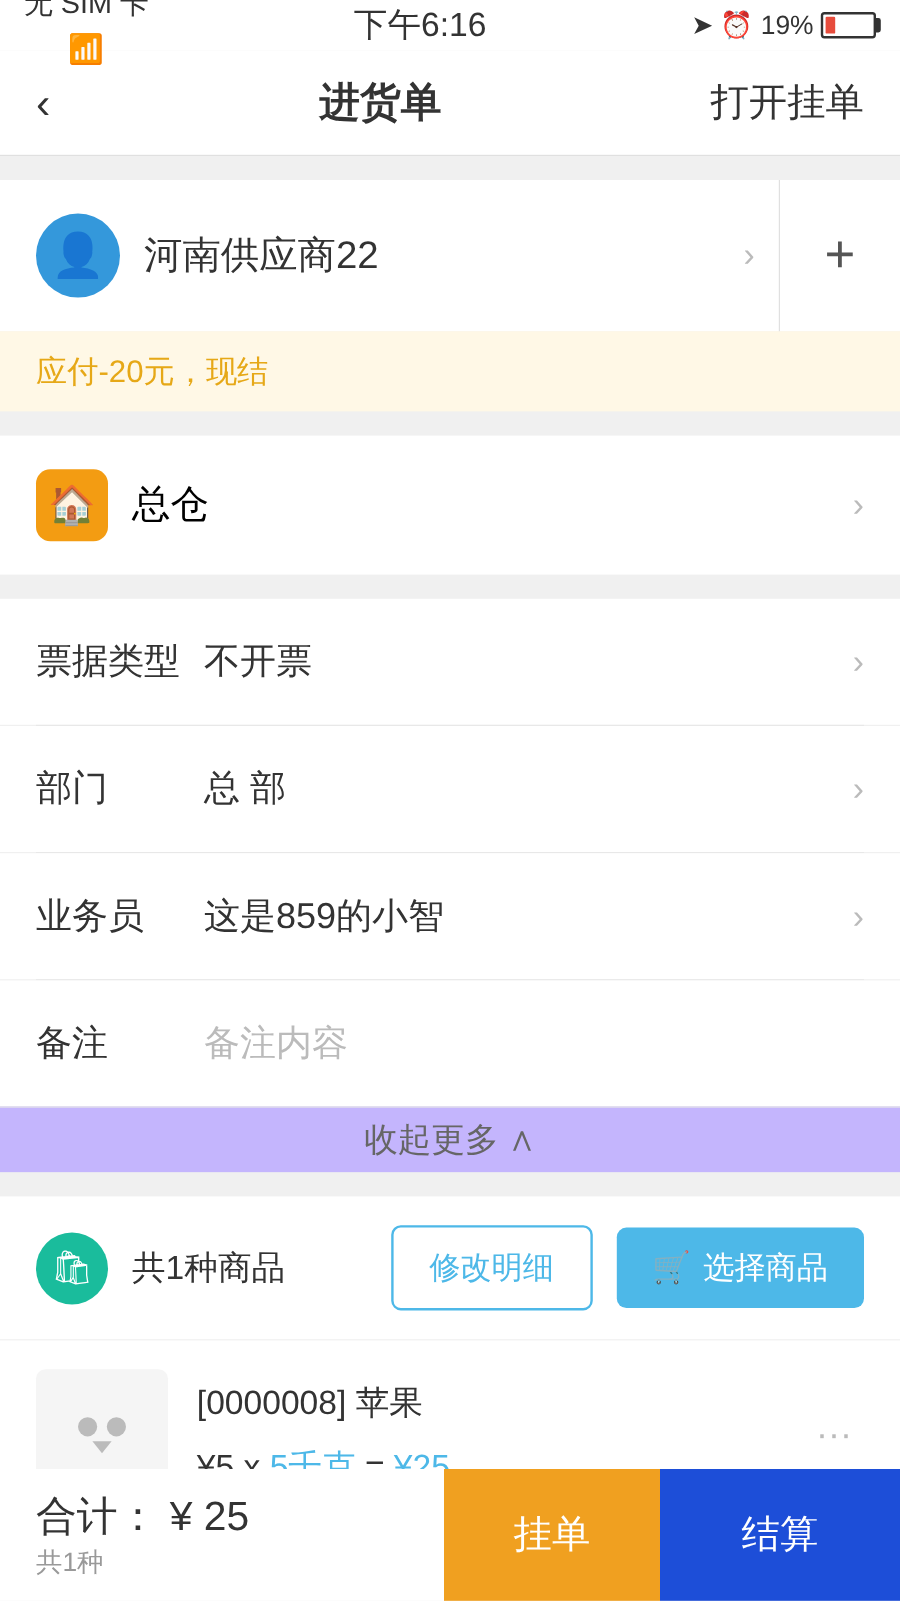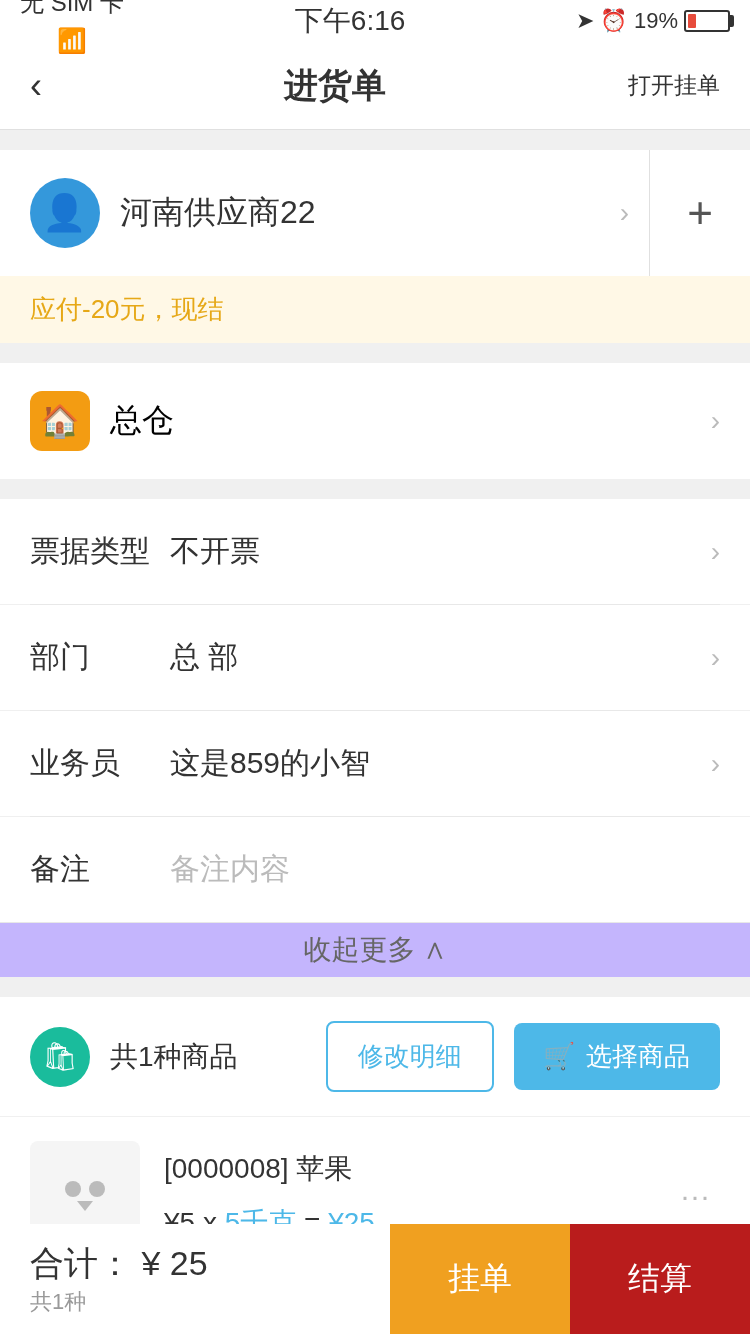--- a/index.html
+++ b/index.html
@@ -38,21 +38,21 @@
       height: 88px;
       background: #fff;
       display: flex;
       align-items: center;
       justify-content: space-between;
       padding: 0 30px;
       border-bottom: 1px solid #e0e0e0;
     }
     .nav-back { font-size: 36px; color: #333; }
     .nav-title { font-size: 34px; font-weight: 600; color: #333; text-align: center; }
-    .nav-action { font-size: 23px; color: #333; }
+    .nav-action { font-size: 32px; color: #333; }
 
     
     .section-gap { height: 20px; background: #f0f0f0; }
     .line-gap { height: 1px; background: #e8e8e8; margin: 0 30px; }
 
     
     .supplier-section {
       background: #fff;
       display: flex;
       align-items: stretch;
@@ -213,22 +213,22 @@
       background: #f0a020;
       display: flex;
       align-items: center;
       justify-content: center;
       font-size: 32px;
       color: #fff;
       font-weight: 500;
       cursor: pointer;
     }
     .bottom-btn-settle {
-      width: 180px;
-      background: #b91c1c;
+      width: 200px;
+      background: #1d4ed8;
       display: flex;
       align-items: center;
       justify-content: center;
       font-size: 32px;
       color: #fff;
       font-weight: 500;
       cursor: pointer;
     }
 
     

